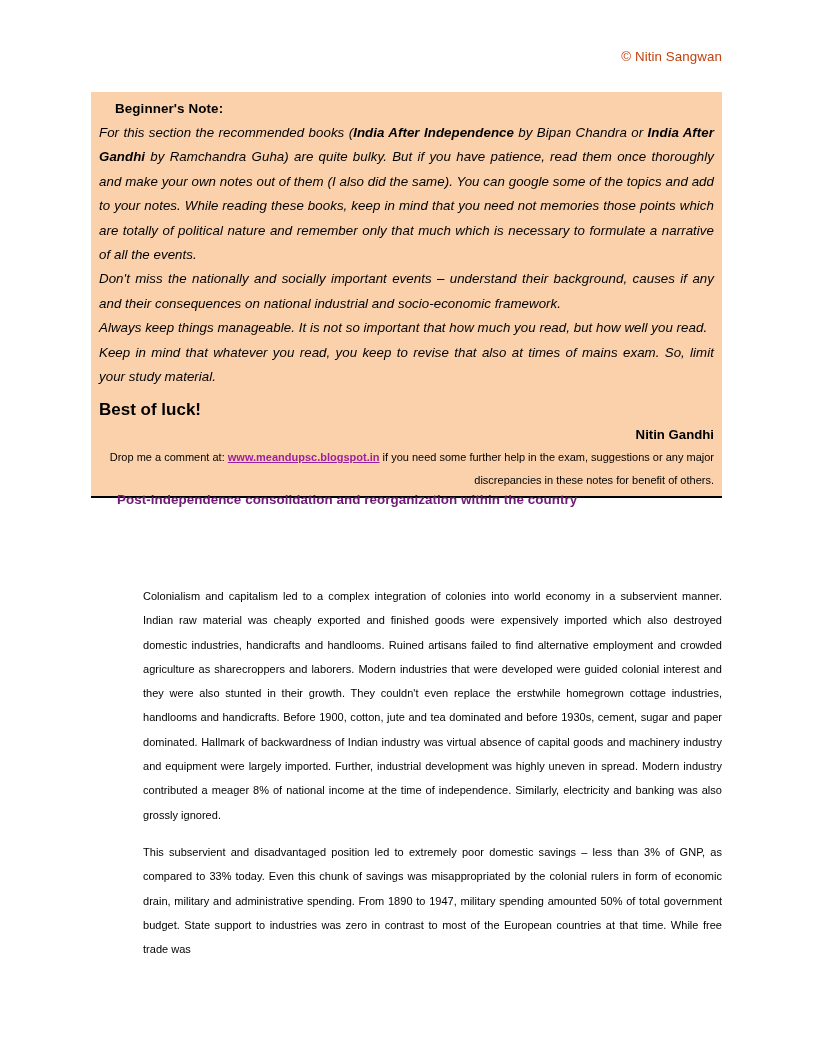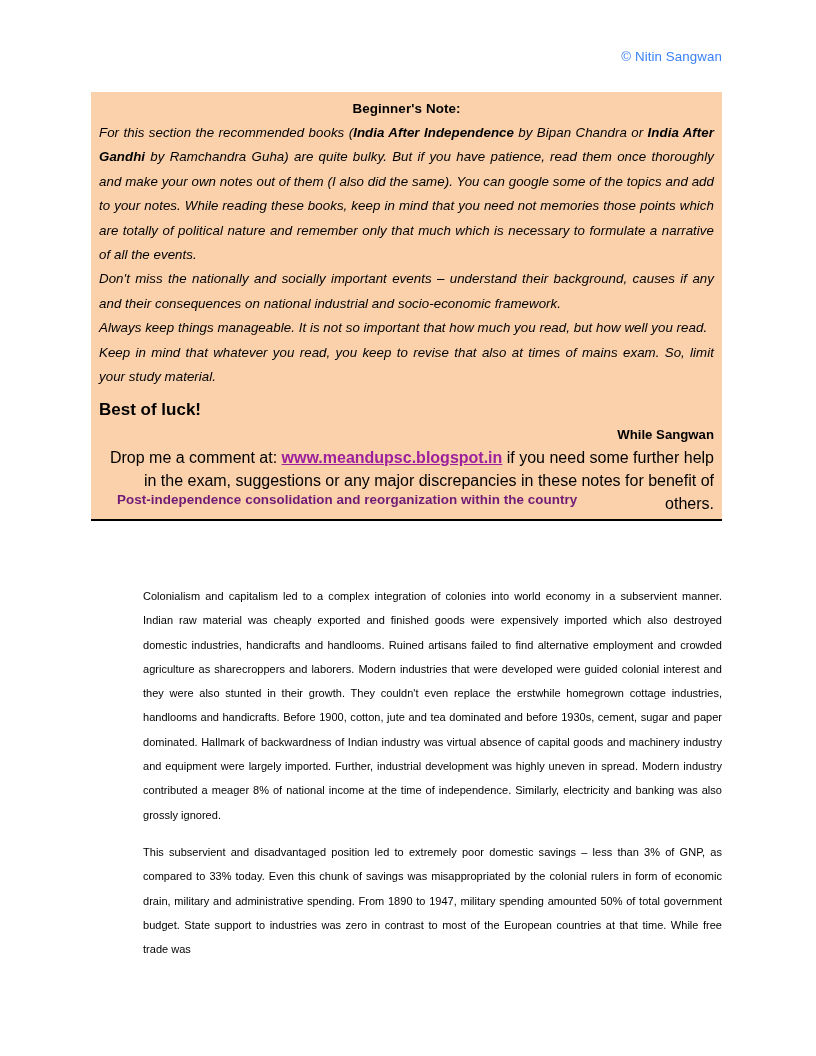--- a/index.html
+++ b/index.html
@@ -25,43 +25,42 @@
 
   
   .header-copyright {
     position: absolute;
     left: 91px;
     top: 48px;
     width: 631px;
     text-align: right;
     font-size: 13.3px;
     line-height: 18px;
-    color: #3b82f6;
+    color: #c2410c;
     letter-spacing: 0.1px;
   }
 
   
   .note-box {
     position: absolute;
     left: 91px;
     top: 92px;
     width: 631px;
     background: #fbd1ac;
     border-bottom: 2px solid #000000;
     box-sizing: border-box;
     padding: 6px 8px 4px 8px;
   }
 
   .note-title {
     font-size: 13.4px;
     font-weight: bold;
     line-height: 22px;
-    margin: 0 0 1px 0;
+    margin: 0 0 1px 16px;
     letter-spacing: 0.1px;
-    text-align: center;
   }
 
   .note-para {
     font-size: 13.3px;
     font-style: italic;
     line-height: 24.4px;
     margin: 0;
     text-align: justify;
     text-justify: inter-word;
     letter-spacing: 0.05px;
@@ -84,21 +83,21 @@
   }
   .note-air {
     text-align: right;
     font-size: 13.2px;
     font-weight: bold;
     line-height: 23px;
     margin: 0;
   }
   .note-contact {
     text-align: right;
-    font-size: 16px;
+    font-size: 11px;
     line-height: 23px;
     margin: 0;
   }
   .note-contact .link {
     color: #9c1f9c;
     font-weight: bold;
     text-decoration: underline;
   }
 
   
@@ -155,21 +154,21 @@
     <p class="note-para"><span>For this section the recommended books (</span><b>India After Independence</b><span> by Bipan Chandra or </span><b>India After Gandhi</b><span> by Ramchandra Guha) are quite bulky. But if you have patience, read them once thoroughly and make your own notes out of them (I also did the same). You can google some of the topics and add to your notes. While reading these books, keep in mind that you need not memories those points which are totally of political nature and remember only that much which is necessary to formulate a narrative of all the events.</span></p>
 
     <p class="note-para">Don't miss the nationally and socially important events – understand their background, causes if any and their consequences on national industrial and socio-economic framework.</p>
 
     <p class="note-para">Always keep things manageable. It is not so important that how much you read, but how well you read.</p>
 
     <p class="note-para">Keep in mind that whatever you read, you keep to revise that also at times of mains exam. So, limit your study material.</p>
 
     <p class="note-bestofluck">Best of luck!</p>
 
-    <p class="note-signature">While Sangwan</p>
+    <p class="note-signature">Nitin Gandhi</p>
 
 
     <p class="note-contact"><span>Drop me a comment at: </span><a class="link" href="#">www.meandupsc.blogspot.in</a><span> if you need some further help in the exam, suggestions or any major discrepancies in these notes for benefit of others.</span></p>
 
   </div>
 
   <div class="section-heading">Post-independence consolidation and reorganization within the country</div>
 
 
   <div class="body-wrap">

